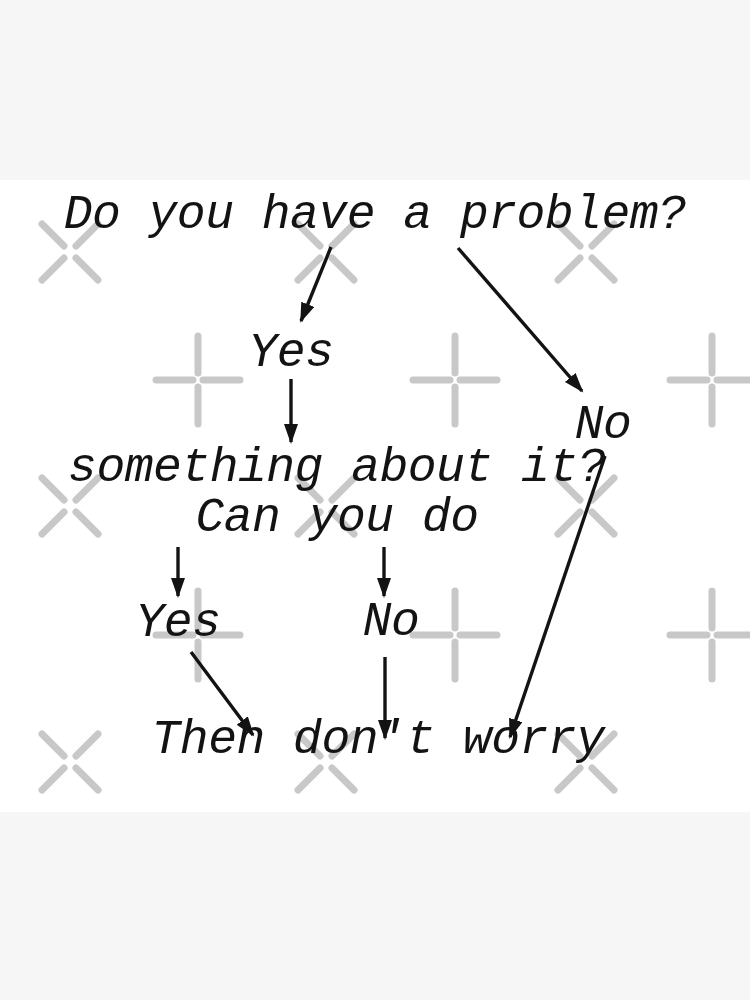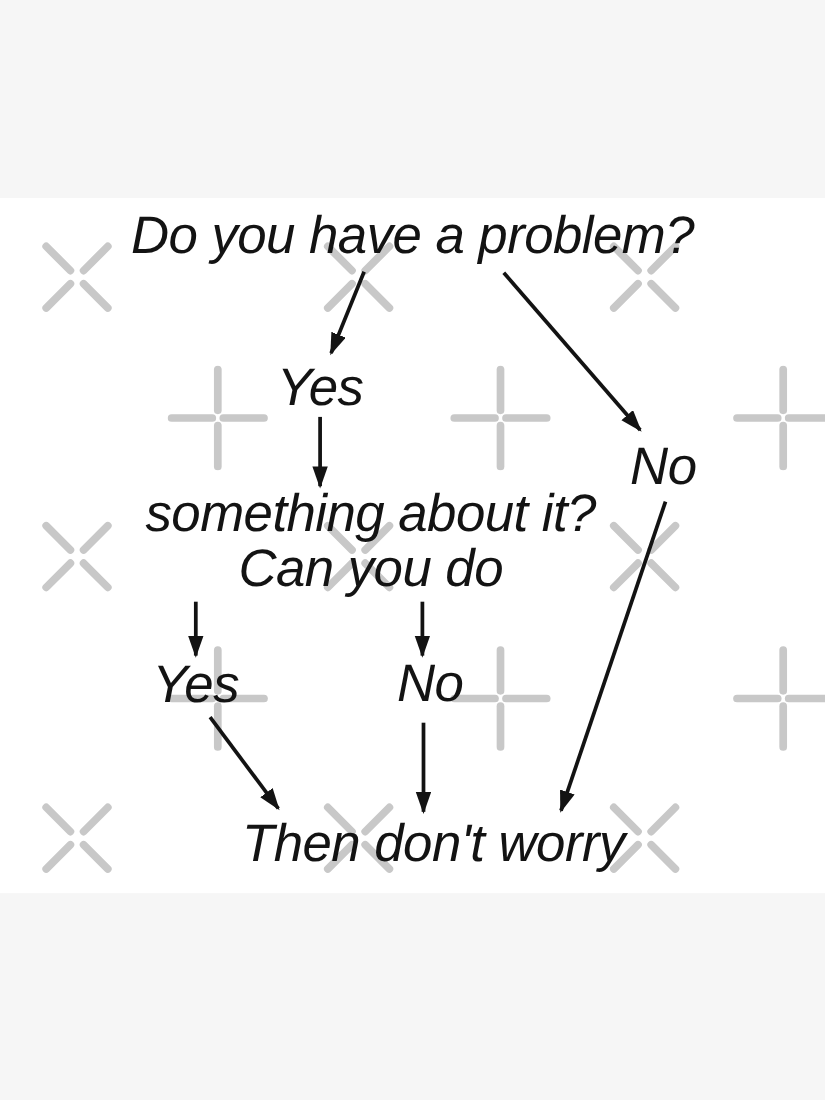--- a/index.html
+++ b/index.html
@@ -5,21 +5,21 @@
   html, body {
     margin: 0;
     padding: 0;
   }
   .canvas {
     position: relative;
     width: 750px;
     height: 1000px;
     background: #ffffff;
     overflow: hidden;
-    font-family: Liberation Sans, sans-serif;
+    font-family: Liberation Mono, monospace;
   }
   .band {
     position: absolute;
     left: 0;
     width: 750px;
     background: #f6f6f6;
   }
   .band.top { top: 0; height: 180px; }
   .band.bottom { top: 812px; height: 188px; }
 
@@ -52,21 +52,21 @@
     letter-spacing: -0.5px;
     white-space: nowrap;
     text-align: center;
   }
   .node-q1   { left: 375px; top: 190px; }
   .node-yes1 { left: 291px; top: 328px; }
   .node-no1  { left: 603px; top: 400px; }
   .node-q2   { left: 337px; top: 443px; }
   .node-yes2 { left: 178px; top: 598px; }
   .node-no2  { left: 391px; top: 597px; }
-  .node-conclusion { left: 378px; top: 743px; margin-left: 16px; }
+  .node-conclusion { left: 378px; top: 715px; }
 </style>
 </head>
 <body>
 
 <div class="canvas">
 
   <div class="band top"></div>
   <div class="band bottom"></div>
 
   <div class="watermark-layer" id="watermark-layer">

